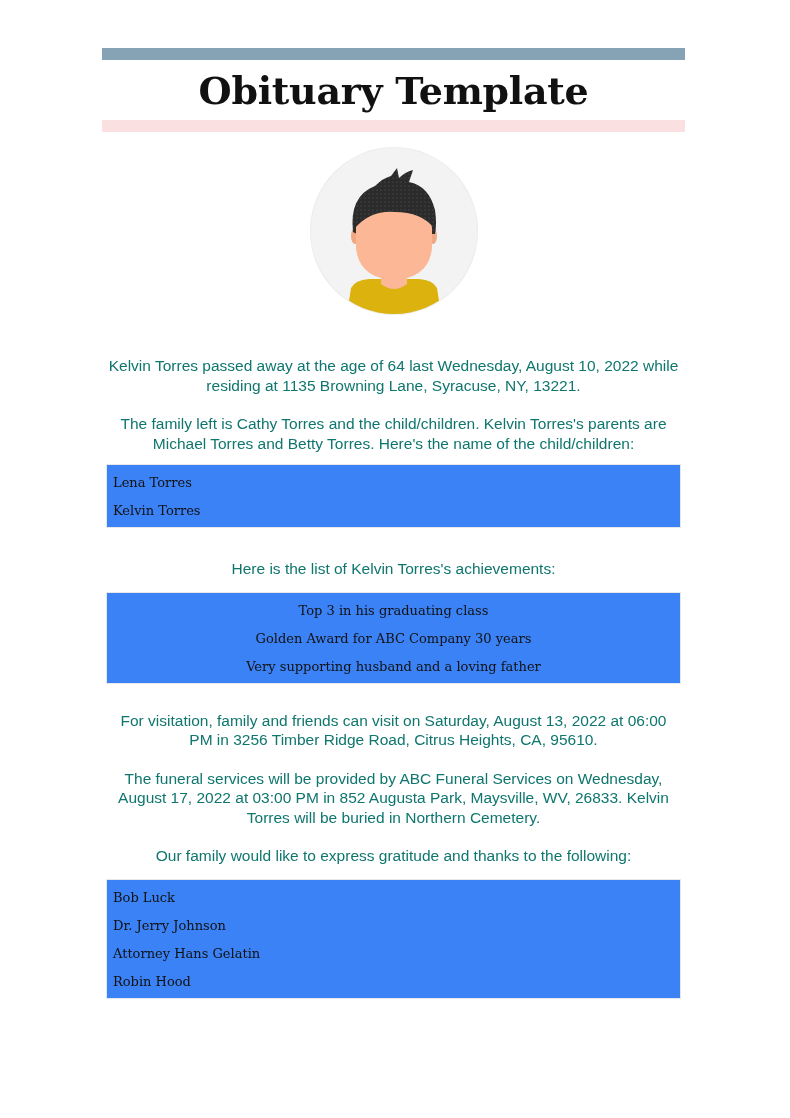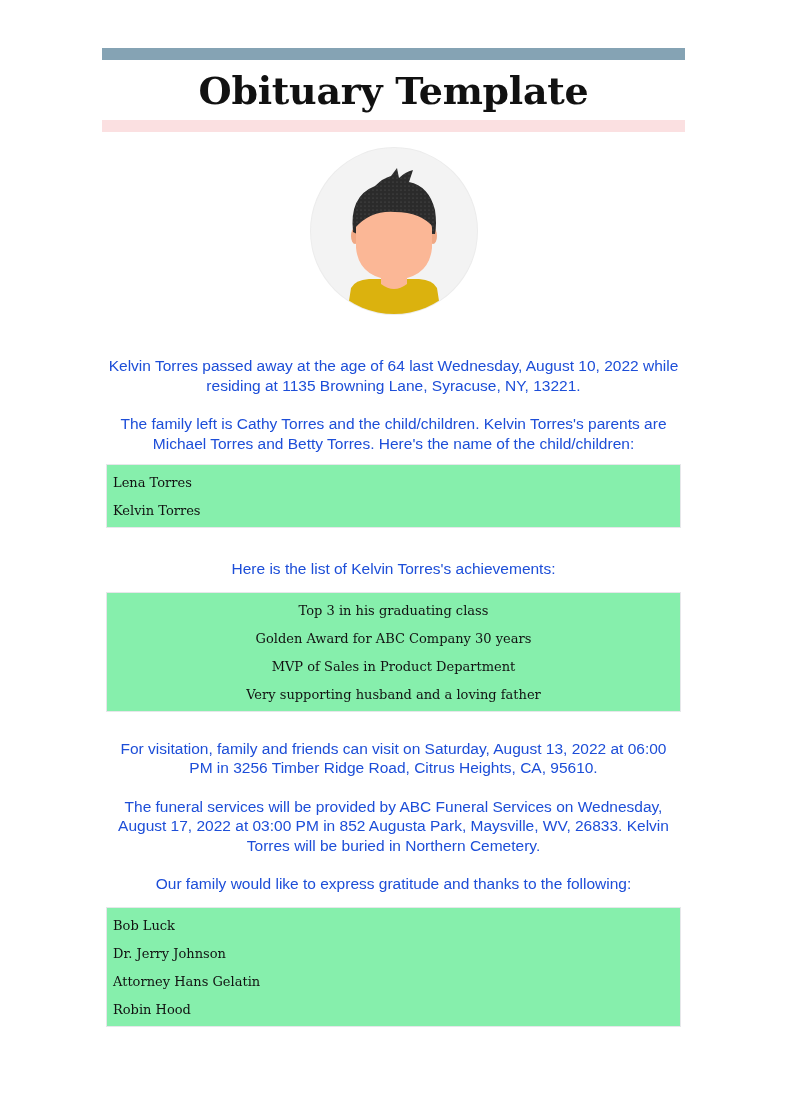--- a/index.html
+++ b/index.html
@@ -4,24 +4,24 @@
   <style>
     html, body { margin: 0; padding: 0; background: #ffffff; }
     body { width: 790px; height: 1118px; position: relative; overflow: hidden; font-family: "Liberation Sans", sans-serif; color: #111; }
     .page { position: absolute; left: 102px; top: 48px; width: 583px; }
     .bar-top { height: 12px; background: #85a3b4; }
     .title { font-family: "DejaVu Serif", serif; font-weight: bold; font-size: 38px; text-align: center; margin: 0; height: 60px; line-height: 62px; letter-spacing: -0.3px; color: #111; }
     .bar-bottom { height: 12px; background: #fbe0e1; }
     .avatar-wrap { display: flex; justify-content: center; margin-top: 16px; }
     .avatar { width: 166px; height: 166px; border-radius: 50%; background: #f3f3f3; overflow: hidden; position: relative; box-shadow: 0 0 0 1px #ececec; }
     .avatar svg { position: absolute; left: 0; top: 0; }
-    .para { font-size: 15.5px; line-height: 19.5px; text-align: center; margin: 0 6px; color: #1d4ed8; }
+    .para { font-size: 15.5px; line-height: 19.5px; text-align: center; margin: 0 6px; color: #0f766e; }
     .p1 { margin-top: 42px; }
     .p2 { margin-top: 19px; }
-    .list { margin: 11px 4px 0 4px; border: 1px solid #e6e7ea; background: #86efac; padding: 4px 6px 2px 6px; }
+    .list { margin: 11px 4px 0 4px; border: 1px solid #e6e7ea; background: #3b82f6; padding: 4px 6px 2px 6px; }
     .list-item { font-family: "DejaVu Serif", serif; font-size: 13px; line-height: 28px; color: #111; }
     .p3 { margin-top: 31px; }
     .list2 { margin-top: 13px; text-align: center; }
     .p4 { margin-top: 27px; }
     .p5 { margin-top: 19px; }
     .p6 { margin-top: 19px; }
     .list3 { margin-top: 13px; }
   </style>
 </head>
 <body>
@@ -63,21 +63,20 @@
   <div class="list">
     <div class="list-item">Lena Torres</div>
     <div class="list-item">Kelvin Torres</div>
   </div>
 
   <p class="para p3">Here is the list of Kelvin Torres's achievements:</p>
 
   <div class="list list2">
     <div class="list-item">Top 3 in his graduating class</div>
     <div class="list-item">Golden Award for ABC Company 30 years</div>
-    <div class="list-item">MVP of Sales in Product Department</div>
     <div class="list-item">Very supporting husband and a loving father</div>
   </div>
 
   <p class="para p4">For visitation, family and friends can visit on Saturday, August 13, 2022 at 06:00 PM in 3256 Timber Ridge Road, Citrus Heights, CA, 95610.</p>
   <p class="para p5">The funeral services will be provided by ABC Funeral Services on Wednesday, August 17, 2022 at 03:00 PM in 852 Augusta Park, Maysville, WV, 26833. Kelvin Torres will be buried in Northern Cemetery.</p>
   <p class="para p6">Our family would like to express gratitude and thanks to the following:</p>
 
   <div class="list list3">
     <div class="list-item">Bob Luck</div>
     <div class="list-item">Dr. Jerry Johnson</div>

